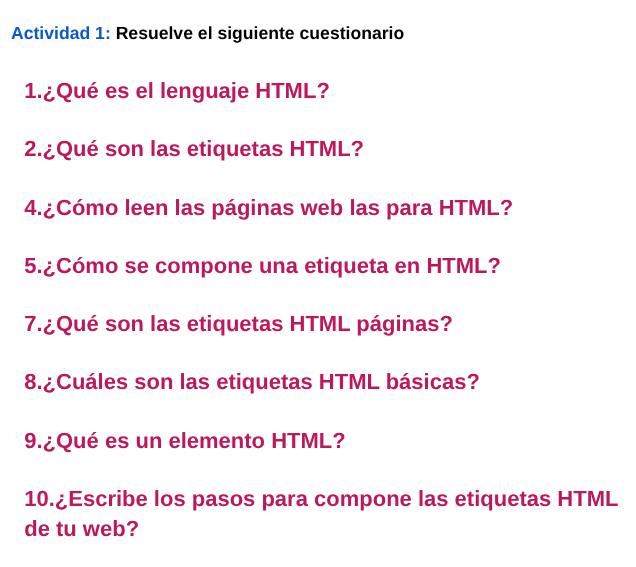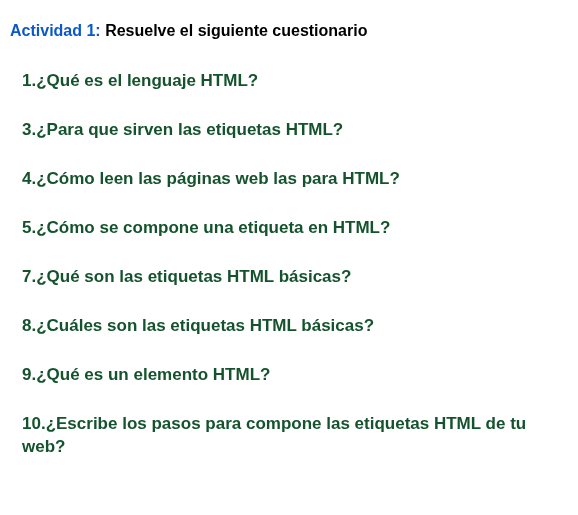--- a/index.html
+++ b/index.html
@@ -23,23 +23,23 @@
   .header .activity {
     color: #0a58ca;
   }
   .header .instruction {
     color: #000000;
   }
   .questions {
     padding-left: 12px;
   }
   .question {
-    font-size: 17px;
+    font-size: 20px;
     font-weight: 700;
-    color: #14532d;
+    color: #be185d;
     margin-bottom: 26px;
     line-height: 1.35;
   }
   .qnum {
     display: inline;
   }
   .qtext {
     display: inline;
   }
 </style>
@@ -50,30 +50,30 @@
   <div class="header">
     <span class="activity">Actividad 1:</span>
     <span class="instruction">Resuelve el siguiente cuestionario</span>
   </div>
 
   <div class="questions">
     <div class="question">
       <span class="qnum">1.</span><span class="qtext">¿Qué es el lenguaje HTML?</span>
     </div>
     <div class="question">
-      <span class="qnum">3.</span><span class="qtext">¿Para que sirven las etiquetas HTML?</span>
+      <span class="qnum">2.</span><span class="qtext">¿Qué son las etiquetas HTML?</span>
     </div>
     <div class="question">
       <span class="qnum">4.</span><span class="qtext">¿Cómo leen las páginas web las para HTML?</span>
     </div>
     <div class="question">
       <span class="qnum">5.</span><span class="qtext">¿Cómo se compone una etiqueta en HTML?</span>
     </div>
     <div class="question">
-      <span class="qnum">7.</span><span class="qtext">¿Qué son las etiquetas HTML básicas?</span>
+      <span class="qnum">7.</span><span class="qtext">¿Qué son las etiquetas HTML páginas?</span>
     </div>
     <div class="question">
       <span class="qnum">8.</span><span class="qtext">¿Cuáles son las etiquetas HTML básicas?</span>
     </div>
     <div class="question">
       <span class="qnum">9.</span><span class="qtext">¿Qué es un elemento HTML?</span>
     </div>
     <div class="question">
       <span class="qnum">10.</span><span class="qtext">¿Escribe los pasos para  compone las etiquetas HTML de tu web?</span>
     </div>

